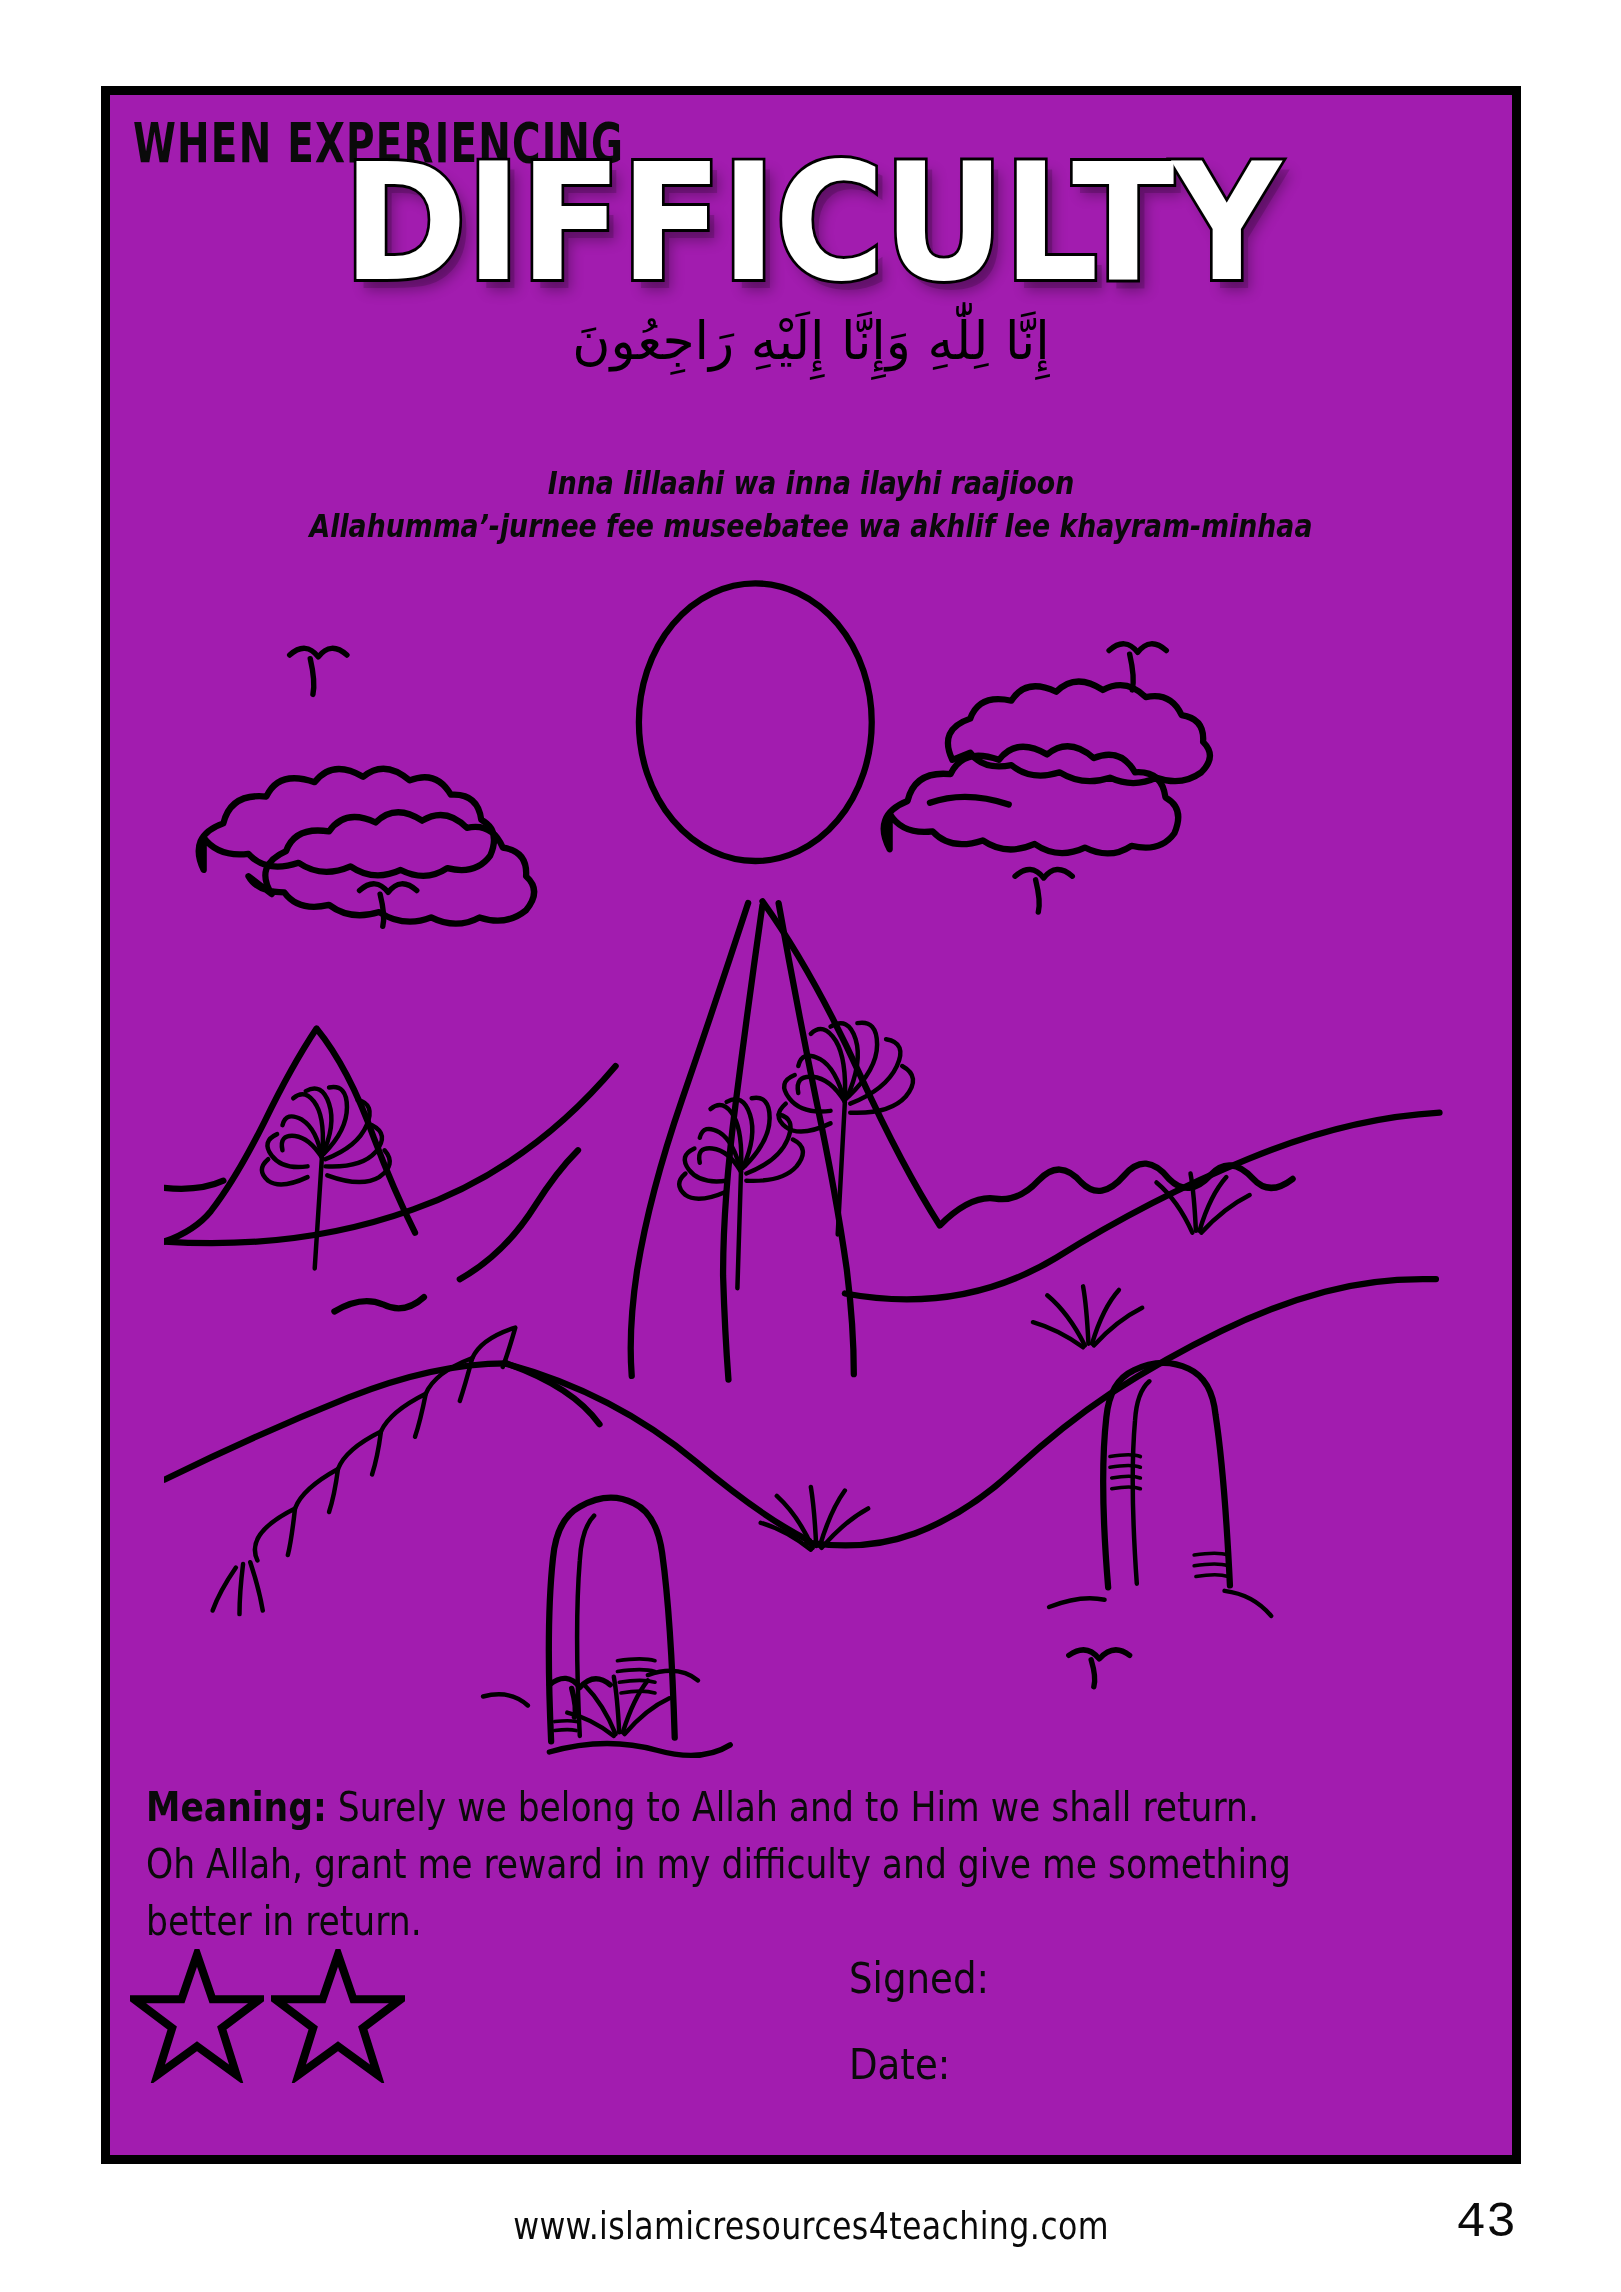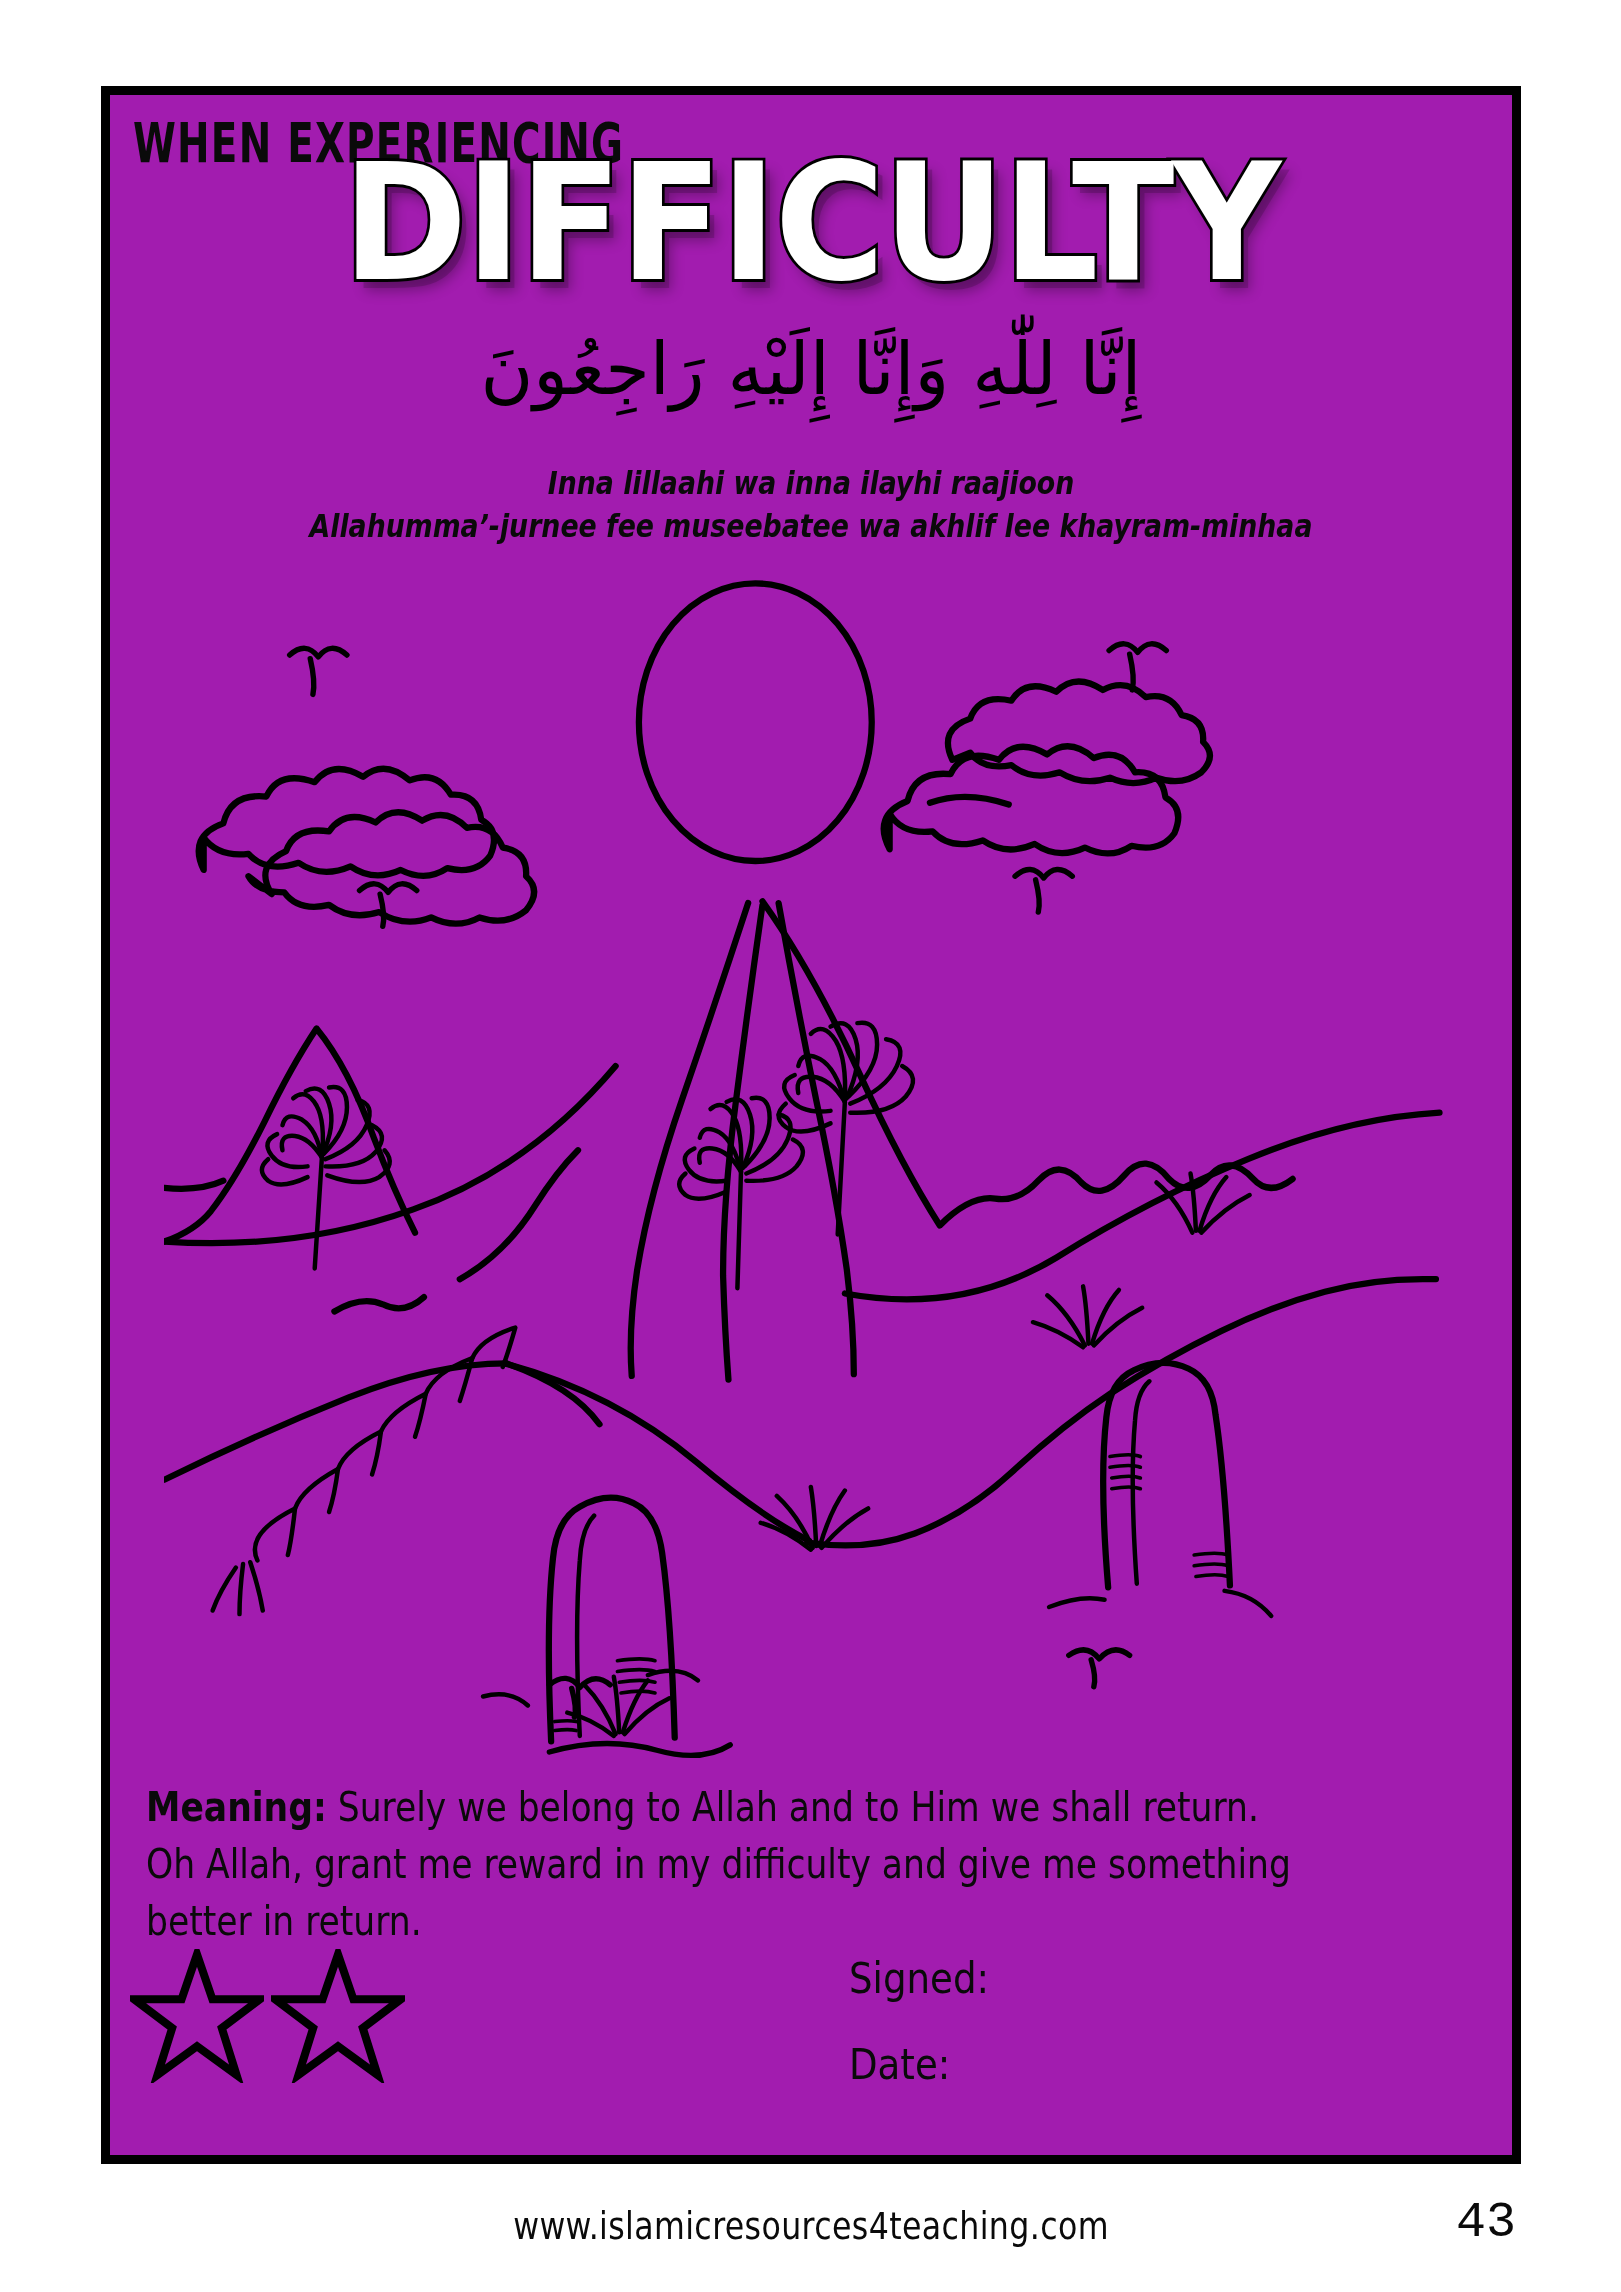--- a/index.html
+++ b/index.html
@@ -69,21 +69,21 @@
   
   .arabic {
     position: absolute;
     left: 0; right: 0;
     text-align: center;
     font-family: "DejaVu Sans", sans-serif;
     color: #000000;
     direction: rtl;
     white-space: nowrap;
   }
-  #arabic1 { top: 229px; font-size: 72px; line-height: 1.25; }
+  #arabic1 { top: 214px; font-size: 52px; line-height: 1.25; }
   #arabic2 { top: 287px; font-size: 59px; line-height: 1.25; }
 
   
   .translit {
     position: absolute;
     left: 0; right: 0;
     text-align: center;
     font-family: "DejaVu Sans Condensed", "Liberation Sans", sans-serif;
     font-style: italic;
     font-weight: 700;

